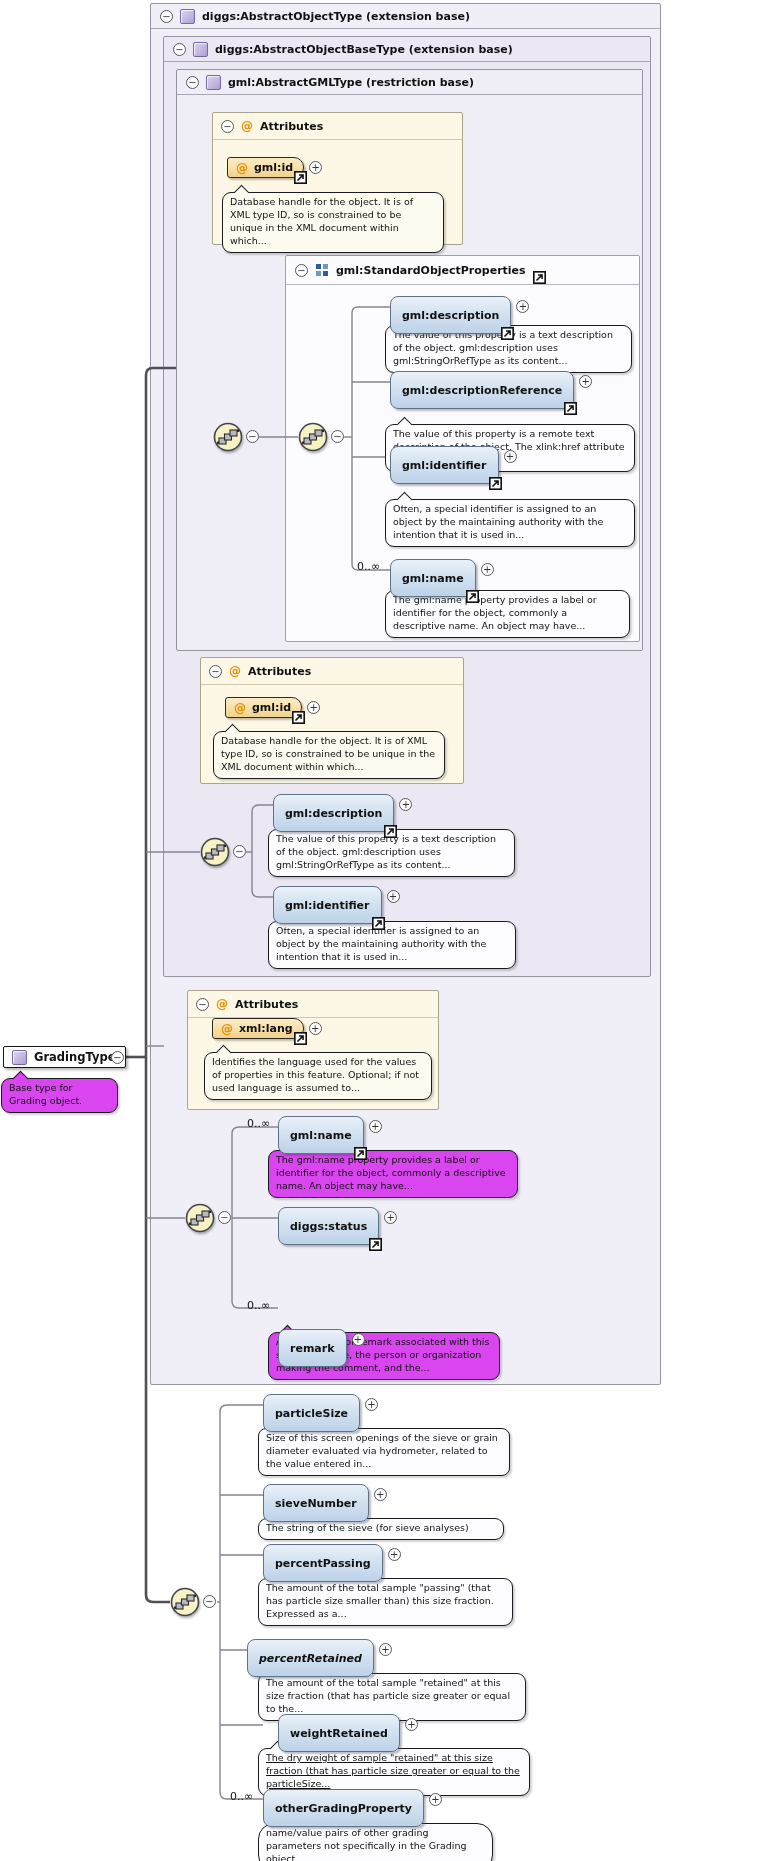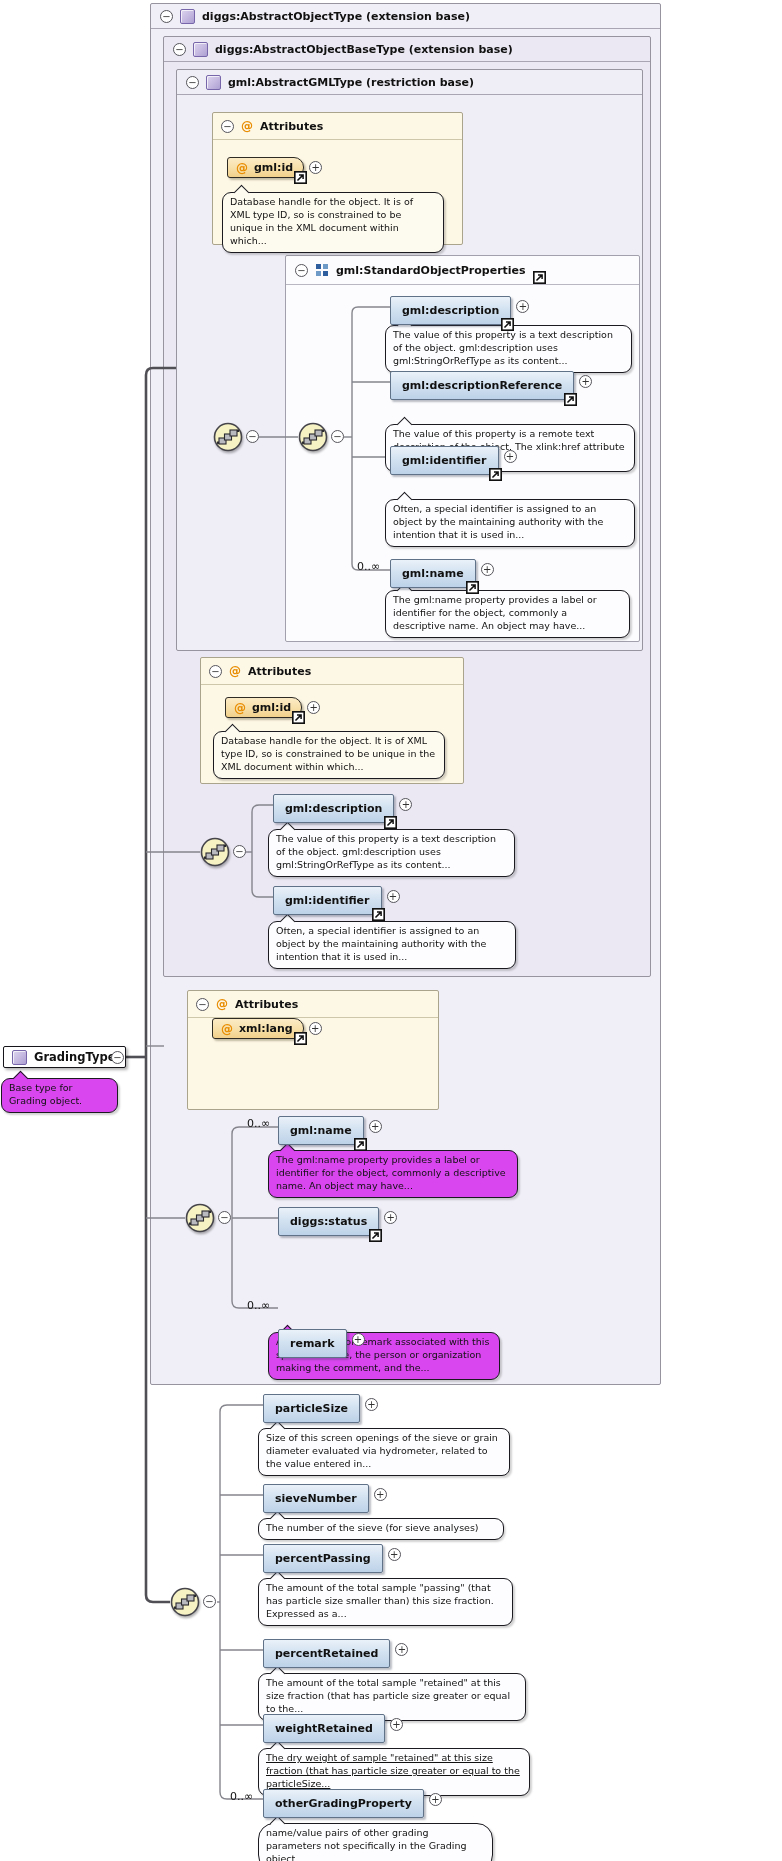--- a/index.html
+++ b/index.html
@@ -18,22 +18,22 @@
   .gbox{position:absolute;background:#FCFCFE;border:1px solid #A2A0AC;border-radius:2px;z-index:2;}
   .gbox-h{display:flex;align-items:center;gap:7px;height:28px;padding-left:9px;
           border-bottom:1px solid #B9B7C2;font-size:11px;font-weight:bold;}
   .at{color:#E88C00;font-weight:bold;font-size:12px;line-height:12px;}
   
   .badge{width:13px;height:13px;border:1px solid #55555C;border-radius:50%;background:#fff;
          color:#333;font-size:10px;line-height:11.5px;text-align:center;font-weight:normal;
          box-sizing:border-box;flex:0 0 auto;display:inline-block;}
   .badge.abs{position:absolute;z-index:6;}
   
-  .el{position:absolute;height:29px;display:inline-flex;align-items:center;padding:0 11px;
-      border:1px solid #5F7288;border-radius:2px;
+  .el{position:absolute;height:38px;display:inline-flex;align-items:center;padding:0 11px;
+      border:1px solid #5F7288;border-radius:8px;
       background:linear-gradient(180deg,#EAF1F9 0%,#D3E2F1 45%,#BDD2E8 100%);
       box-shadow:2px 2px 2px rgba(60,70,90,.35);
       font-weight:bold;font-size:11px;white-space:nowrap;z-index:5;box-sizing:border-box;}
   .el .plus-badge{position:absolute;right:-19px;top:3px;}
   .el .la{position:absolute;right:-4px;bottom:-7px;}
   .attr-chip{position:absolute;height:21px;display:inline-flex;align-items:center;gap:6px;
       padding:0 10px 0 8px;border:1px solid #2E2B25;border-radius:3px 10px 10px 3px;
       background:linear-gradient(180deg,#FBEBC6 0%,#F7DFA8 55%,#F1D08B 100%);
       box-shadow:2px 2px 2px rgba(90,75,40,.35);
       font-weight:bold;font-size:11px;white-space:nowrap;z-index:5;box-sizing:border-box;}
@@ -250,20 +250,24 @@
 
   <div class="attr-chip" style="left:212px;top:1018px;">
     <span class="at">@</span>
     <span>xml:lang</span>
     <span class="badge plus-badge">+</span>
     <span class="la"><svg width="13" height="13" viewBox="0 0 12 12">
           <rect x="0.75" y="0.75" width="10.5" height="10.5" fill="#fff" stroke="#111" stroke-width="1.5"></rect>
           <path d="M3.2,8.8 L8.2,3.8 M4.6,3.6 H8.4 V7.4" stroke="#111" stroke-width="1.4" fill="none"></path>
         </svg></span>
   </div>
+  <div class="bubble cream" style="left:204px;top:1052px;width:228px;">
+    <i class="tail"></i>
+    <span>Identifies the language used for the values of properties in this feature. Optional; if not used language is assumed to...</span>
+  </div>
 
   <div class="el" style="left:390px;top:296px;">
     <span>gml:description</span>
     <span class="badge plus-badge">+</span>
     <span class="la"><svg width="13" height="13" viewBox="0 0 12 12">
           <rect x="0.75" y="0.75" width="10.5" height="10.5" fill="#fff" stroke="#111" stroke-width="1.5"></rect>
           <path d="M3.2,8.8 L8.2,3.8 M4.6,3.6 H8.4 V7.4" stroke="#111" stroke-width="1.4" fill="none"></path>
         </svg></span>
   </div>
   <div class="bubble" style="left:385px;top:325px;width:247px;">
@@ -388,42 +392,42 @@
     <i class="tail"></i>
     <span>Size of this screen openings of the sieve or grain diameter evaluated via hydrometer, related to the value entered in...</span>
   </div>
 
   <div class="el" style="left:263px;top:1484px;">
     <span>sieveNumber</span>
     <span class="badge plus-badge">+</span>
   </div>
   <div class="bubble" style="left:258px;top:1518px;width:246px;">
     <i class="tail"></i>
-    <span>The number of the sieve (for sieve analyses)</span>
+    <span>The string of the sieve (for sieve analyses)</span>
   </div>
 
   <div class="el" style="left:263px;top:1544px;">
     <span>percentPassing</span>
     <span class="badge plus-badge">+</span>
   </div>
   <div class="bubble" style="left:258px;top:1578px;width:255px;">
     <i class="tail"></i>
     <span>The amount of the total sample "passing" (that has particle size smaller than) this size fraction. Expressed as a...</span>
   </div>
 
-  <div class="el" style="left:263px;top:1639px;">
+  <div class="el" style="left:247px;top:1639px;font-style:italic;">
     <span>percentRetained</span>
     <span class="badge plus-badge">+</span>
   </div>
   <div class="bubble" style="left:258px;top:1673px;width:268px;">
     <i class="tail"></i>
     <span>The amount of the total sample "retained" at this size fraction (that has particle size greater or equal to the...</span>
   </div>
 
-  <div class="el" style="left:263px;top:1714px;">
+  <div class="el" style="left:278px;top:1714px;">
     <span>weightRetained</span>
     <span class="badge plus-badge">+</span>
   </div>
   <div class="bubble" style="left:258px;top:1748px;width:272px;text-decoration:underline;">
     <i class="tail"></i>
     <span>The dry weight of sample "retained" at this size fraction (that has particle size greater or equal to the particleSize...</span>
   </div>
 
   <span class="card" style="left:230px;top:1790px;">0..∞</span>
   <div class="el" style="left:263px;top:1789px;align-items:center;">

